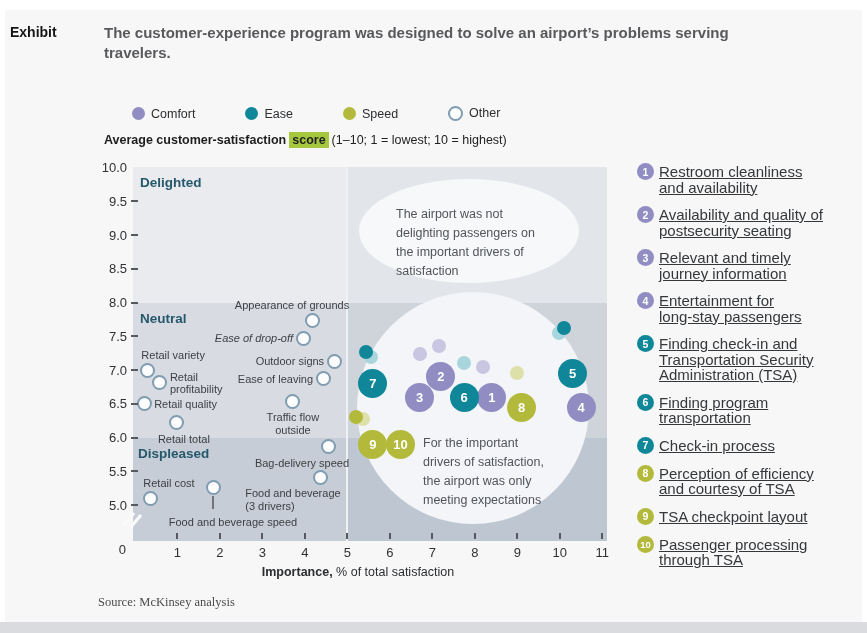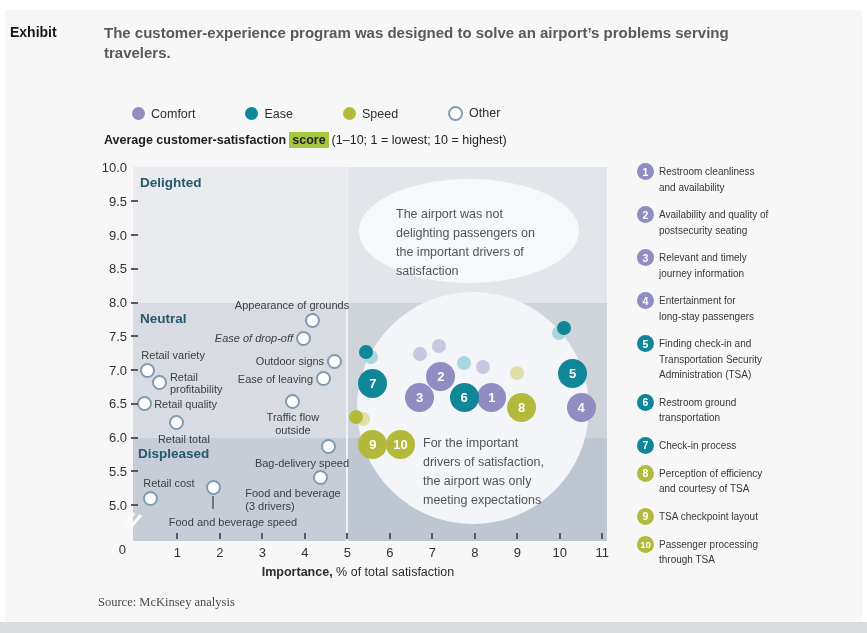--- a/index.html
+++ b/index.html
@@ -37,21 +37,21 @@
   .ytick-mark{position:absolute;width:7px;height:2px;background:#56595d;}
   .xtick-label{position:absolute;width:30px;text-align:center;font-size:13px;color:#2f3133;}
   .xtick-mark{position:absolute;width:2px;height:6px;background:#56595d;}
   .axis-break{position:absolute;left:119px;top:509px;}
   .x-axis-title{position:absolute;left:133px;top:565px;width:450px;text-align:center;
                 font-size:12.5px;color:#2b2d2f;}
   .driver-legend{position:absolute;left:637px;top:163px;width:232px;}
   .dl-item{display:flex;align-items:flex-start;gap:5px;margin-bottom:11px;}
   .dl-num{flex:none;width:17px;height:17px;border-radius:50%;display:flex;align-items:center;
           justify-content:center;color:#fff;font-size:10.5px;font-weight:bold;}
-  .dl-text{font-size:10px;line-height:15.5px;color:#35383b;white-space:pre-line;padding-top:1px;}
+  .dl-text{font-size:15px;line-height:15.5px;color:#35383b;white-space:pre-line;padding-top:1px;text-decoration:underline;}
   .source-note{position:absolute;left:98px;top:595px;font-family:"Liberation Serif",serif;
                font-size:12.5px;color:#4b4b4b;}
 </style>
 </head>
 <body>
 
 <div class="stage">
   <div class="panel"></div>
 
   <div class="exhibit-label">Exhibit</div>
@@ -234,21 +234,21 @@
 long-stay passengers</div>
       </div>
       <div class="dl-item">
         <div class="dl-num" style="background: rgb(15, 135, 153);">5</div>
         <div class="dl-text">Finding check-in and
 Transportation Security
 Administration (TSA)</div>
       </div>
       <div class="dl-item">
         <div class="dl-num" style="background: rgb(15, 135, 153);">6</div>
-        <div class="dl-text">Restroom ground
+        <div class="dl-text">Finding program
 transportation</div>
       </div>
       <div class="dl-item">
         <div class="dl-num" style="background: rgb(15, 135, 153);">7</div>
         <div class="dl-text">Check-in process</div>
       </div>
       <div class="dl-item">
         <div class="dl-num" style="background: rgb(179, 186, 59);">8</div>
         <div class="dl-text">Perception of efficiency
 and courtesy of TSA</div>

